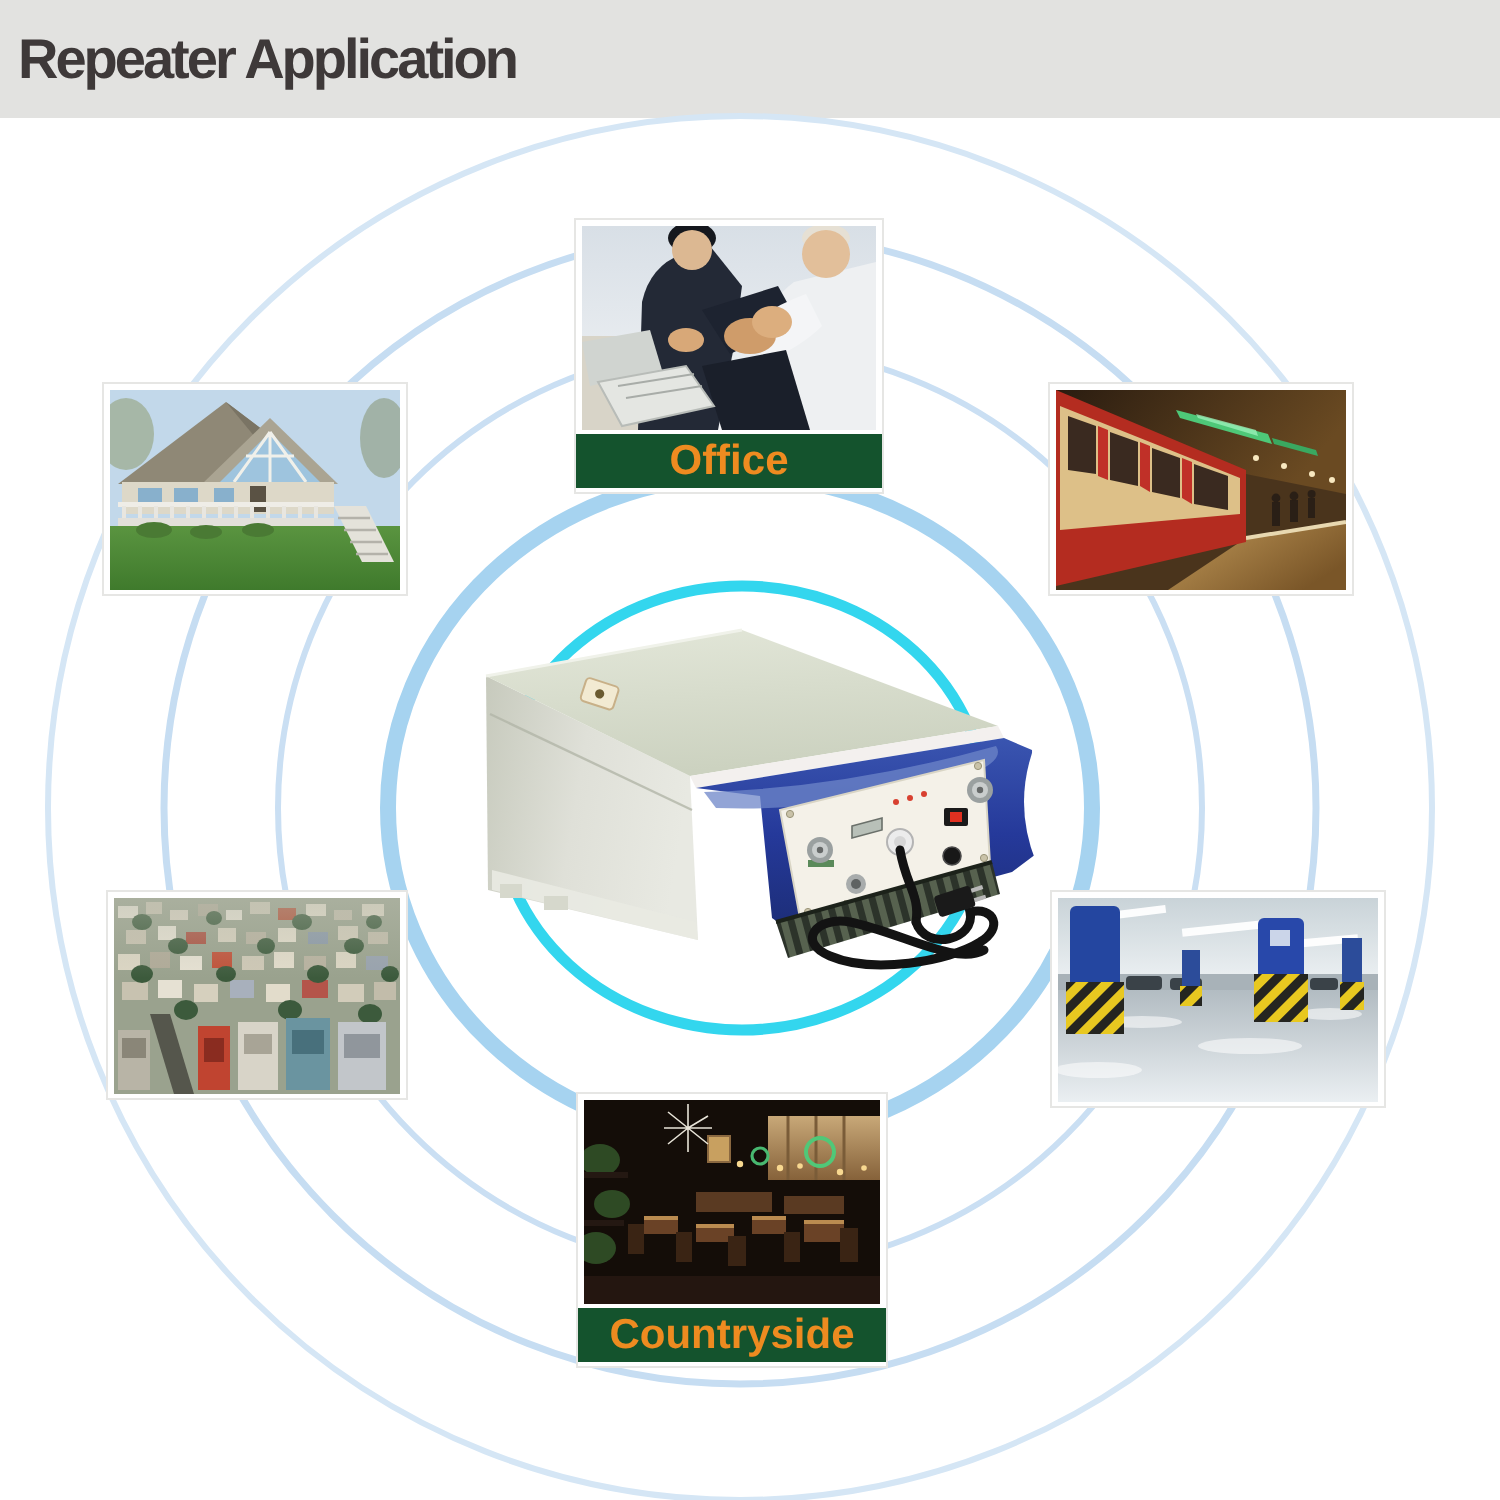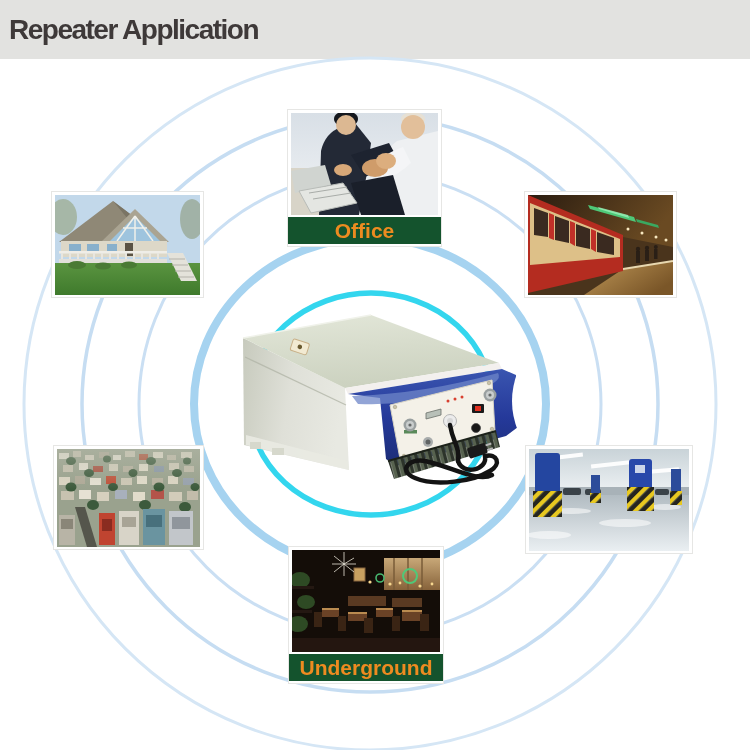--- a/index.html
+++ b/index.html
@@ -456,14 +456,14 @@
     </g>
     <g fill="#3a2414">
       <rect x="22" y="62" width="8" height="15"></rect>
         <rect x="46" y="66" width="8" height="15"></rect>
       <rect x="72" y="68" width="9" height="15"></rect>
         <rect x="100" y="66" width="8" height="15"></rect>
       <rect x="128" y="64" width="9" height="17"></rect>
     </g>
     <rect x="0" y="88" width="148" height="14" fill="#241610"></rect>
   </svg>
-  <div class="caption">Underground</div>
+  <div class="caption">Countryside</div>
 </div>
 
 </body></html>

